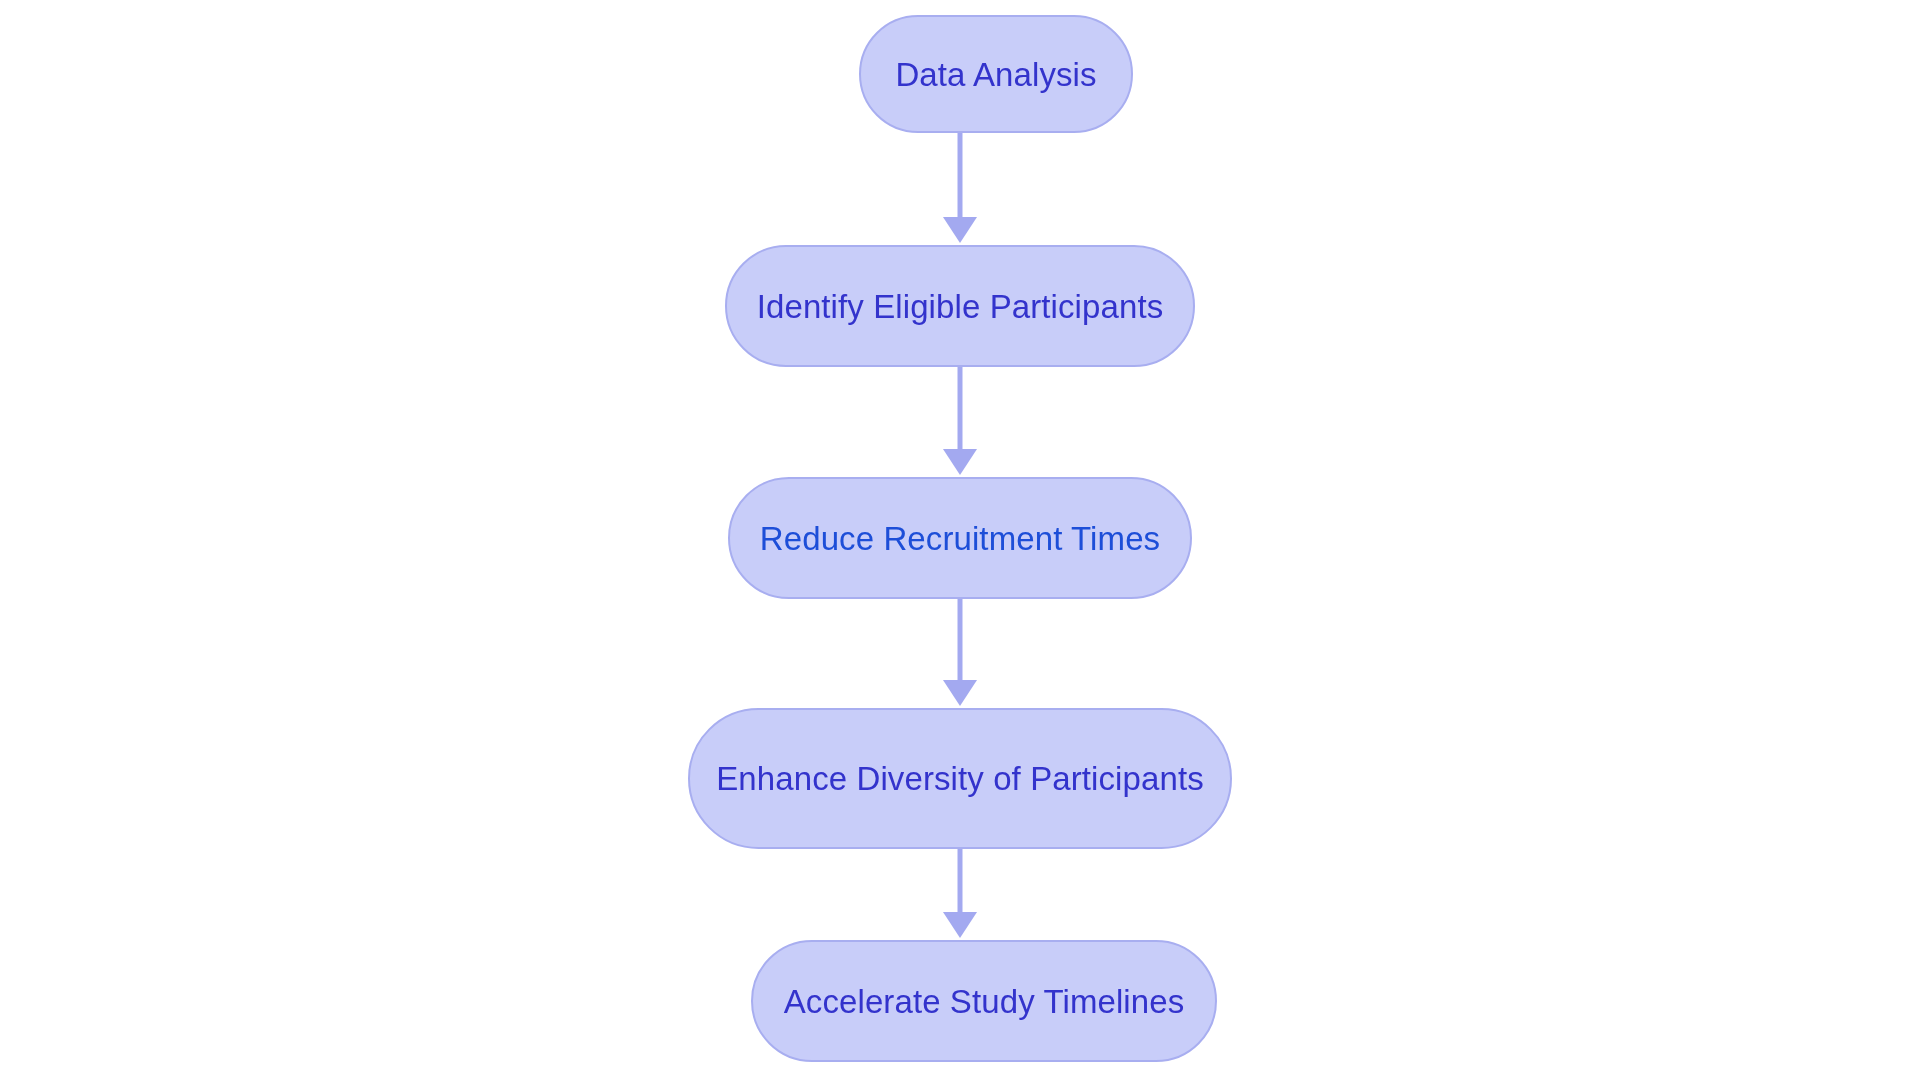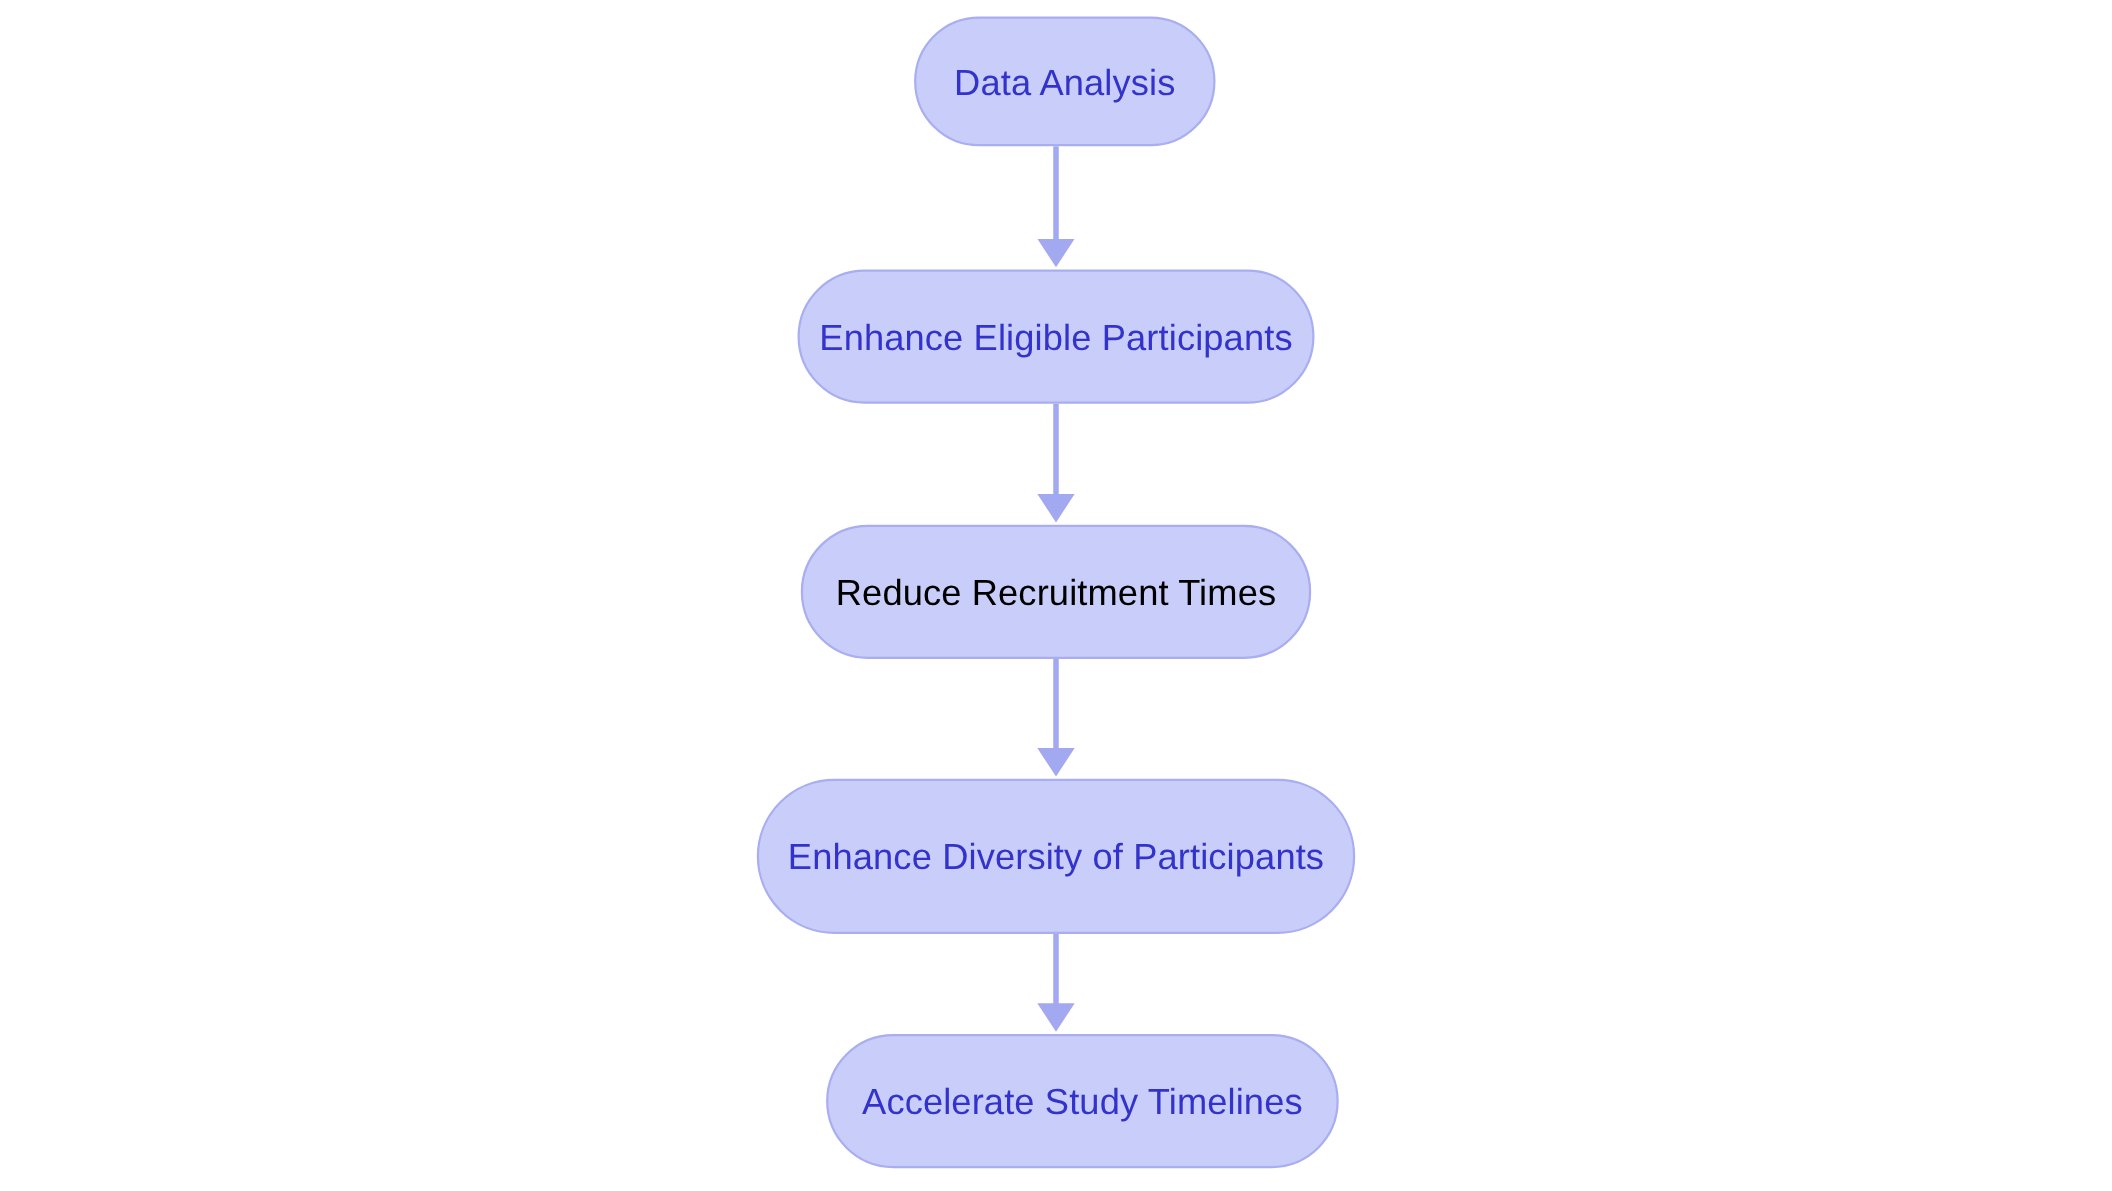--- a/index.html
+++ b/index.html
@@ -49,21 +49,21 @@
     font-family: "Liberation Sans", sans-serif;
     font-size: 33px;
     font-weight: 400;
     line-height: 1;
     letter-spacing: 0.1px;
     white-space: nowrap;
     text-align: center;
   }
 
   
-  #node-0 { left: 968px; top: 15px;   width: 274px; height: 118px; }
+  #node-0 { left: 996px; top: 15px;   width: 274px; height: 118px; }
   #node-1 { left: 960px; top: 245px;  width: 470px; height: 122px; }
   #node-2 { left: 960px; top: 477px;  width: 464px; height: 122px; }
   #node-3 { left: 960px; top: 708px;  width: 544px; height: 141px; }
   #node-4 { left: 984px; top: 940px;  width: 466px; height: 122px; }
 </style>
 </head>
 <body>
 
 <div id="flow-canvas" style="background: rgb(255, 255, 255);">
 
@@ -86,25 +86,25 @@
     <g>
       <line x1="960" y1="830" x2="960" y2="918" stroke="#a3a9f0" stroke-width="5" marker-end="url(#arrowhead)"></line>
     </g>
   </svg>
 
   <div class="node" id="node-0" style="background: rgb(200, 205, 249); border-color: rgb(168, 174, 240);">
     <span class="node-label" style="color: rgb(51, 51, 204);">Data Analysis</span>
   </div>
 
   <div class="node" id="node-1" style="background: rgb(200, 205, 249); border-color: rgb(168, 174, 240);">
-    <span class="node-label" style="color: rgb(51, 51, 204);">Enhance Eligible Participants</span>
+    <span class="node-label" style="color: rgb(51, 51, 204);">Identify Eligible Participants</span>
   </div>
 
   <div class="node" id="node-2" style="background: rgb(200, 205, 249); border-color: rgb(168, 174, 240);">
-    <span class="node-label" style="color: #000000;">Reduce Recruitment Times</span>
+    <span class="node-label" style="color: #1d4ed8;">Reduce Recruitment Times</span>
   </div>
 
   <div class="node" id="node-3" style="background: rgb(200, 205, 249); border-color: rgb(168, 174, 240);">
     <span class="node-label" style="color: rgb(51, 51, 204);">Enhance Diversity of Participants</span>
   </div>
 
   <div class="node" id="node-4" style="background: rgb(200, 205, 249); border-color: rgb(168, 174, 240);">
     <span class="node-label" style="color: rgb(51, 51, 204);">Accelerate Study Timelines</span>
   </div>
 

